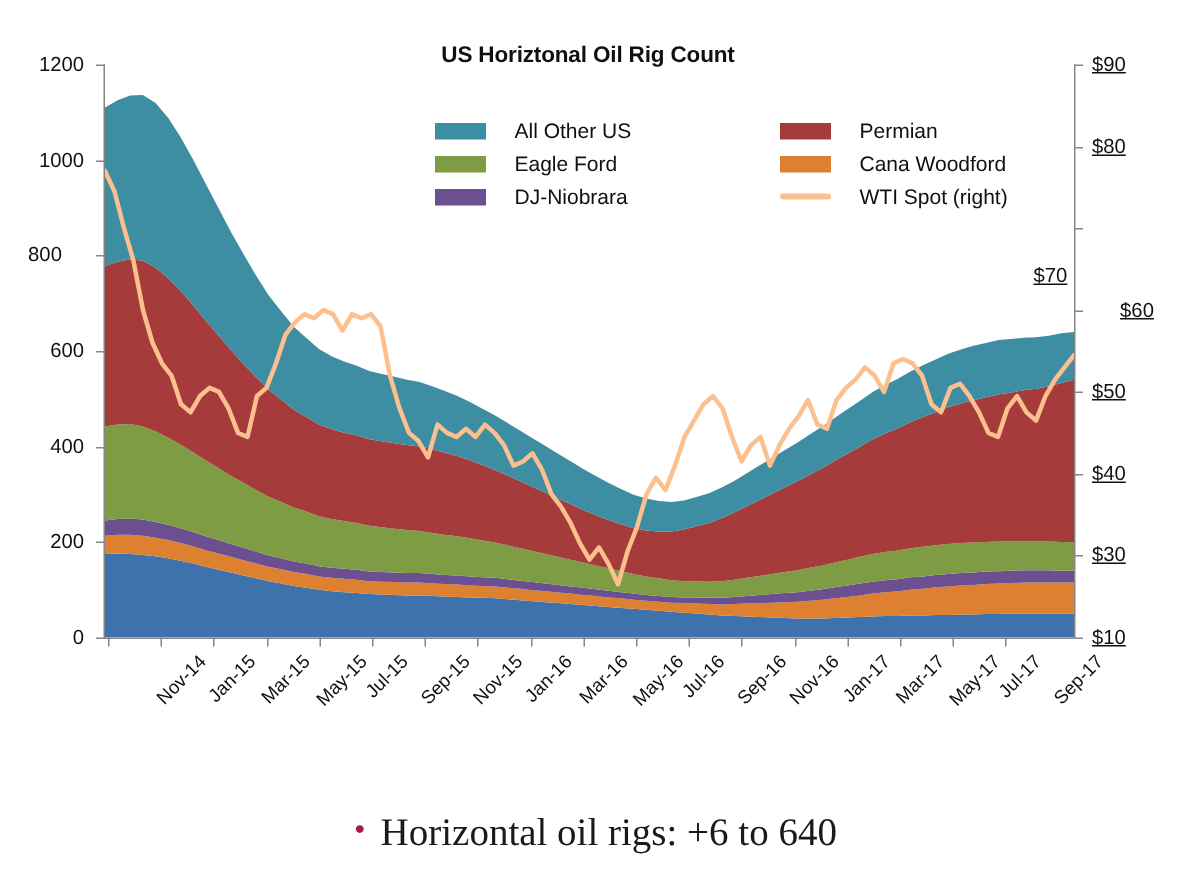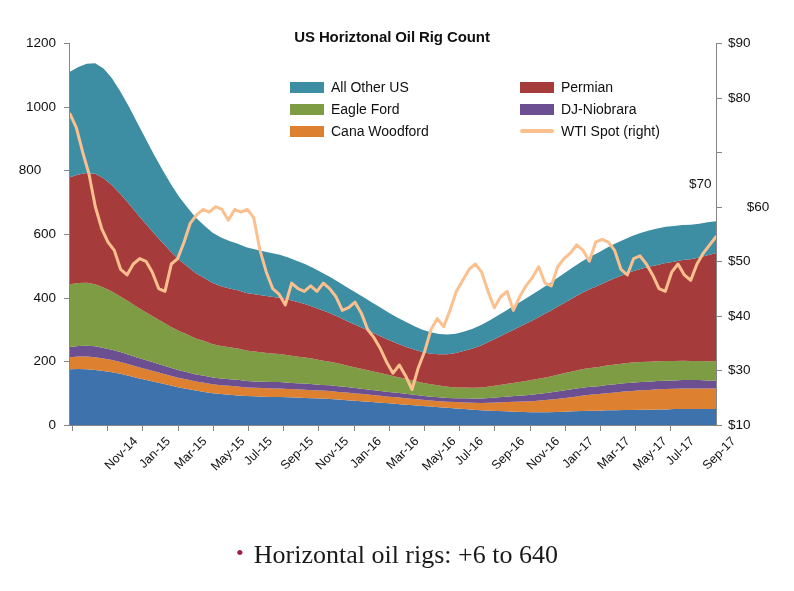--- a/index.html
+++ b/index.html
@@ -76,20 +76,21 @@
     color: #101010;
     line-height: 1;
   }
   .ylabel-right {
     position: absolute;
     width: 60px;
     text-align: left;
     font-size: 13.5px;
     color: #101010;
     line-height: 1;
+    text-decoration: underline;
   }
   .xlabel {
     position: absolute;
     font-size: 12.5px;
     color: #101010;
     white-space: nowrap;
     transform: rotate(-45deg);
     transform-origin: right top;
     text-align: right;
   }
@@ -101,21 +102,21 @@
     top: 76px;
     width: 420px;
     display: grid;
     grid-template-columns: 230px 190px;
     grid-auto-rows: 22px;
     align-items: center;
   }
   .legend-item {
     display: flex;
     align-items: center;
-    gap: 7px;
+    gap: 19px;
     height: 22px;
   }
   .legend-swatch {
     width: 34px;
     height: 11px;
     flex: 0 0 auto;
   }
   .legend-swatch.line-swatch {
     height: 4px;
     border-radius: 2px;
@@ -252,26 +253,26 @@
         </div>
         <div class="legend-item">
           <span class="legend-swatch" style="background: rgb(166, 59, 59);"></span>
           <span class="legend-label">Permian</span>
         </div>
         <div class="legend-item">
           <span class="legend-swatch" style="background: rgb(125, 156, 67);"></span>
           <span class="legend-label">Eagle Ford</span>
         </div>
         <div class="legend-item">
+          <span class="legend-swatch" style="background: rgb(221, 128, 48);"></span>
+          <span class="legend-label">Cana Woodford</span>
+        </div>
+        <div class="legend-item">
           <span class="legend-swatch" style="background: rgb(107, 79, 145);"></span>
           <span class="legend-label">DJ-Niobrara</span>
-        </div>
-        <div class="legend-item">
-          <span class="legend-swatch" style="background: rgb(221, 128, 48);"></span>
-          <span class="legend-label">Cana Woodford</span>
         </div>
         <div class="legend-item">
           <span class="legend-swatch line-swatch" style="background: rgb(252, 192, 143);"></span>
           <span class="legend-label">WTI Spot (right)</span>
         </div>
         <div></div>
       </div>
 
   </div>
 

